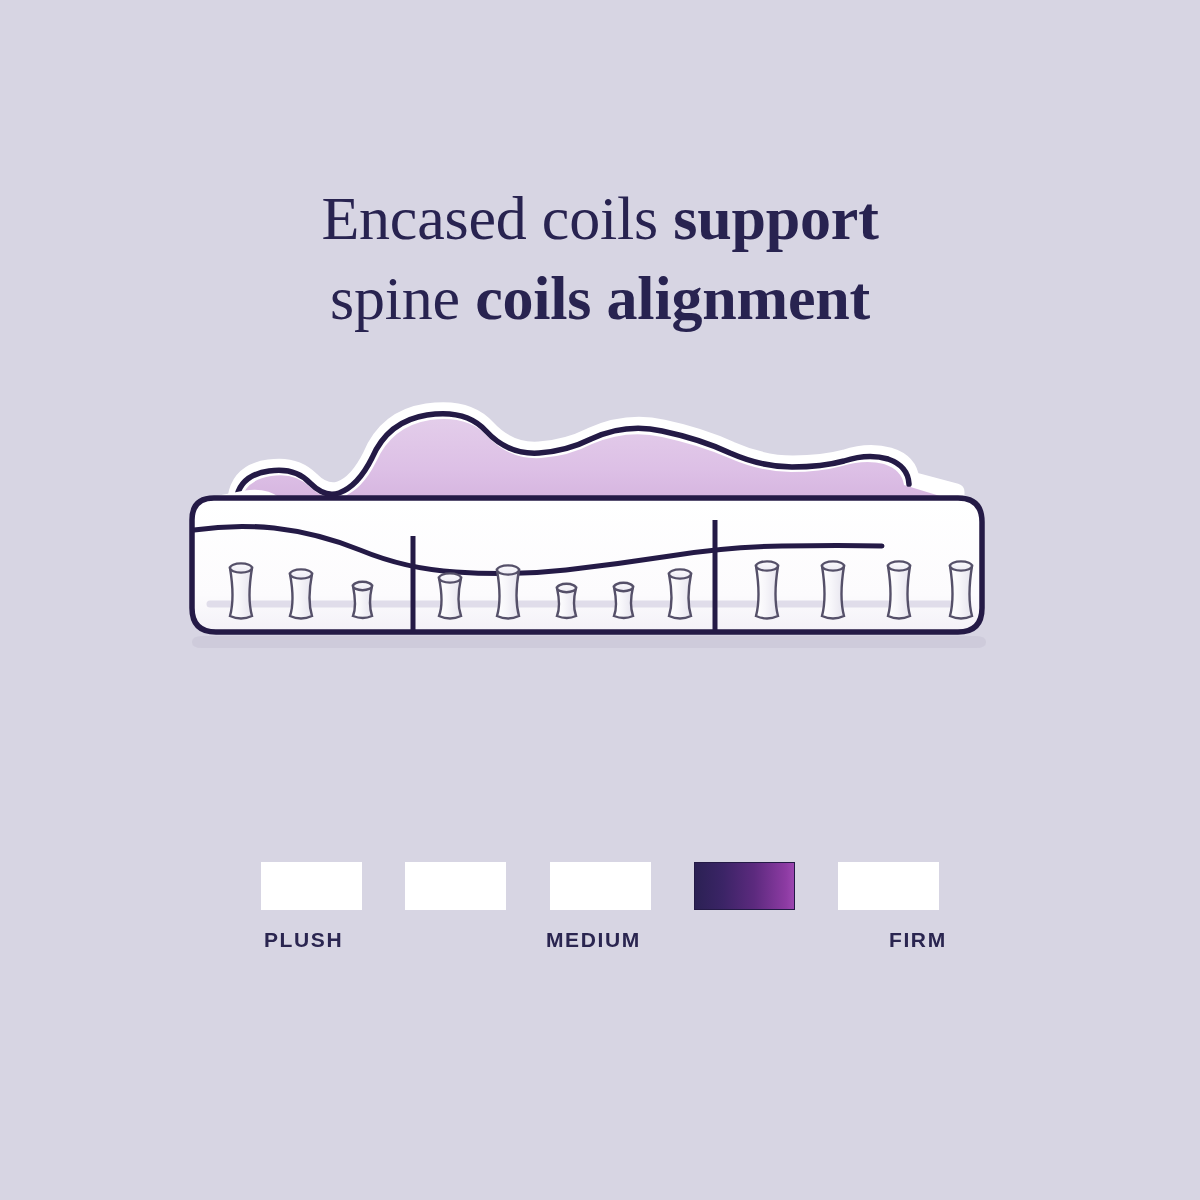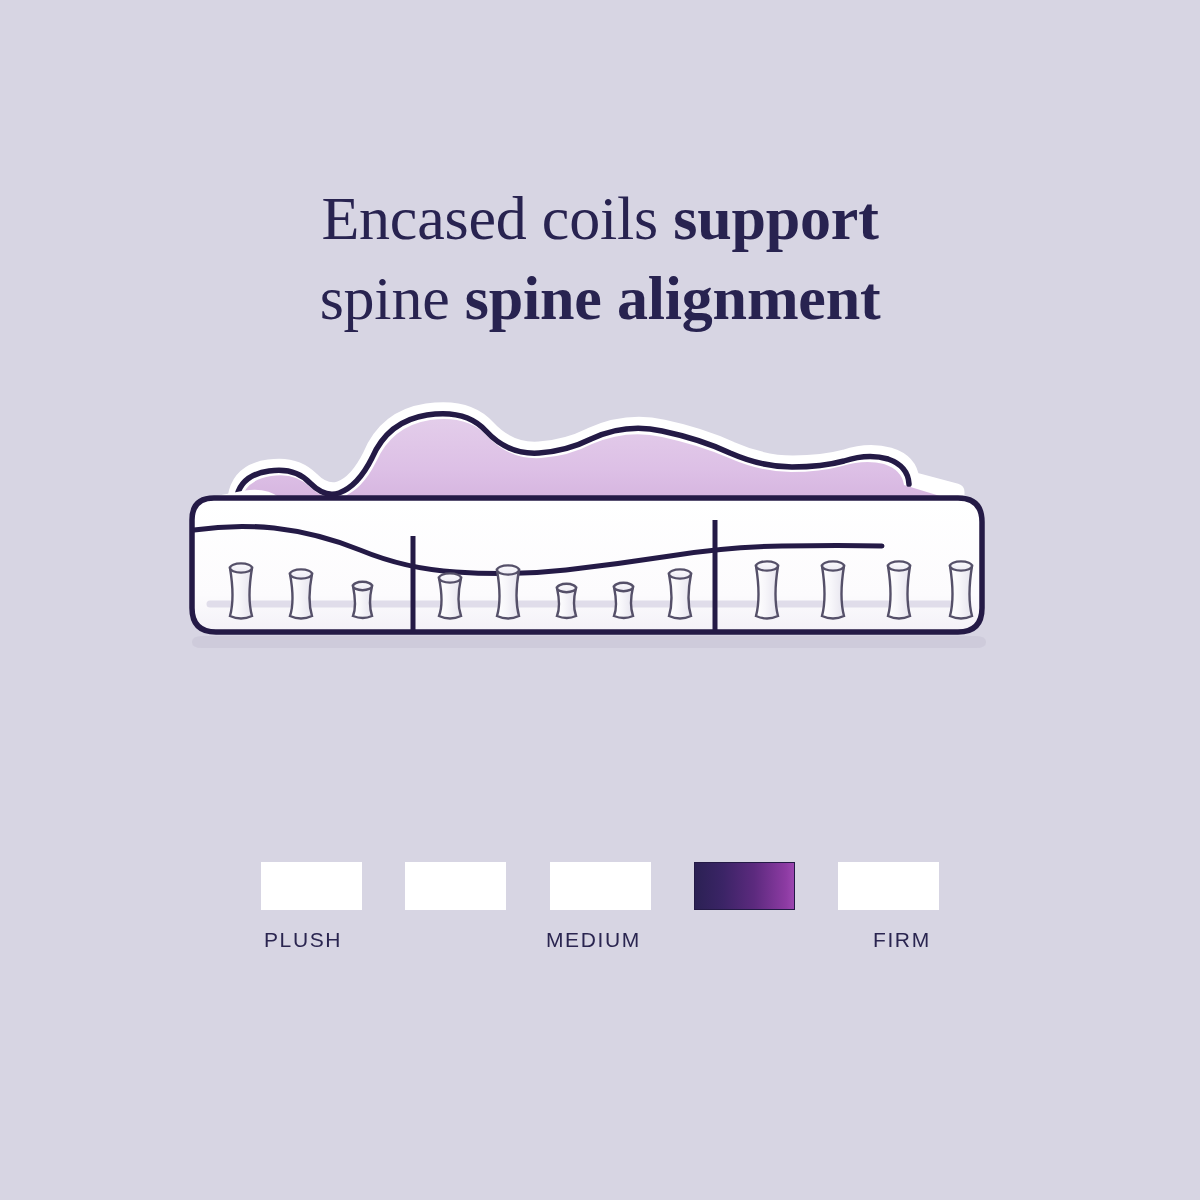--- a/index.html
+++ b/index.html
@@ -78,42 +78,43 @@
   .sw.active {
     background: linear-gradient(90deg, #2b2154 0%, #3b2466 28%, #5c2a7e 60%, #8d3ba3 92%, #9c46b0 100%);
     border: 1px solid #241a46;
   }
   .scale-labels {
     position: absolute;
     left: 261px;
     top: 66px;
     width: 678px;
     height: 30px;
+    font-weight: bold;
   }
   .slab {
     position: absolute;
     top: 0;
     font-family: "Liberation Sans", sans-serif;
     font-size: 21px;
     letter-spacing: 1.6px;
     color: #2a2550;
     white-space: nowrap;
   }
   .slab.plush  { left: 3px; }
   .slab.medium { left: 285px; }
-  .slab.firm   { left: 612px; }
+  .slab.firm   { left: 628px; }
 </style>
 </head>
 <body>
 
 <div id="stage">
 
   <div class="headline">
     <span class="ln"><span class="lite">Encased coils </span><span class="bold">support</span></span>
-    <span class="ln"><span class="lite">spine </span><span class="bold">spine alignment</span></span>
+    <span class="ln"><span class="lite">spine </span><span class="bold">coils alignment</span></span>
   </div>
 
   <div id="illo">
     <svg viewBox="0 0 900 280" width="900" height="280" xmlns="http://www.w3.org/2000/svg">
 
       <defs>
         <linearGradient id="bodyGrad" x1="0" y1="0" x2="0" y2="1">
           <stop offset="0%" stop-color="#e3cdea"></stop>
           <stop offset="55%" stop-color="#ddc0e6"></stop>
           <stop offset="100%" stop-color="#d4b2de"></stop>

